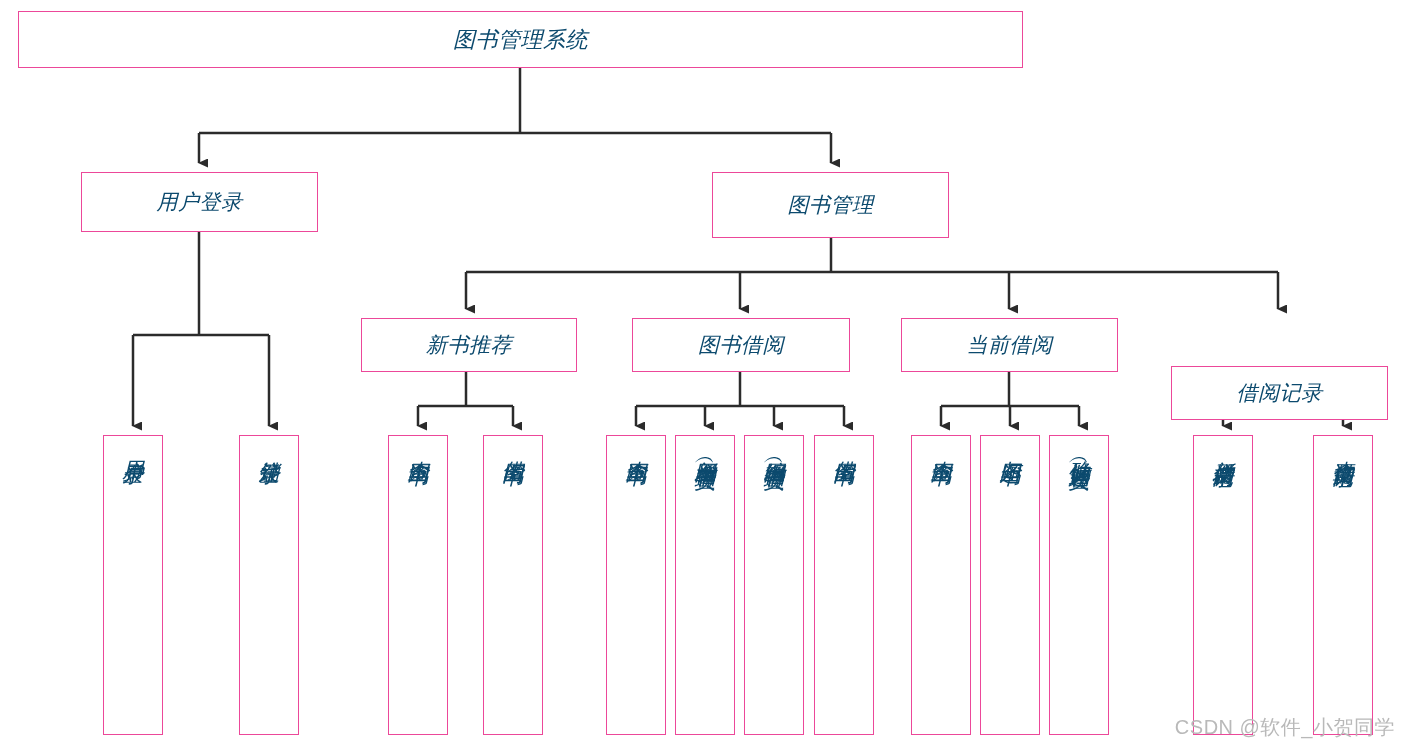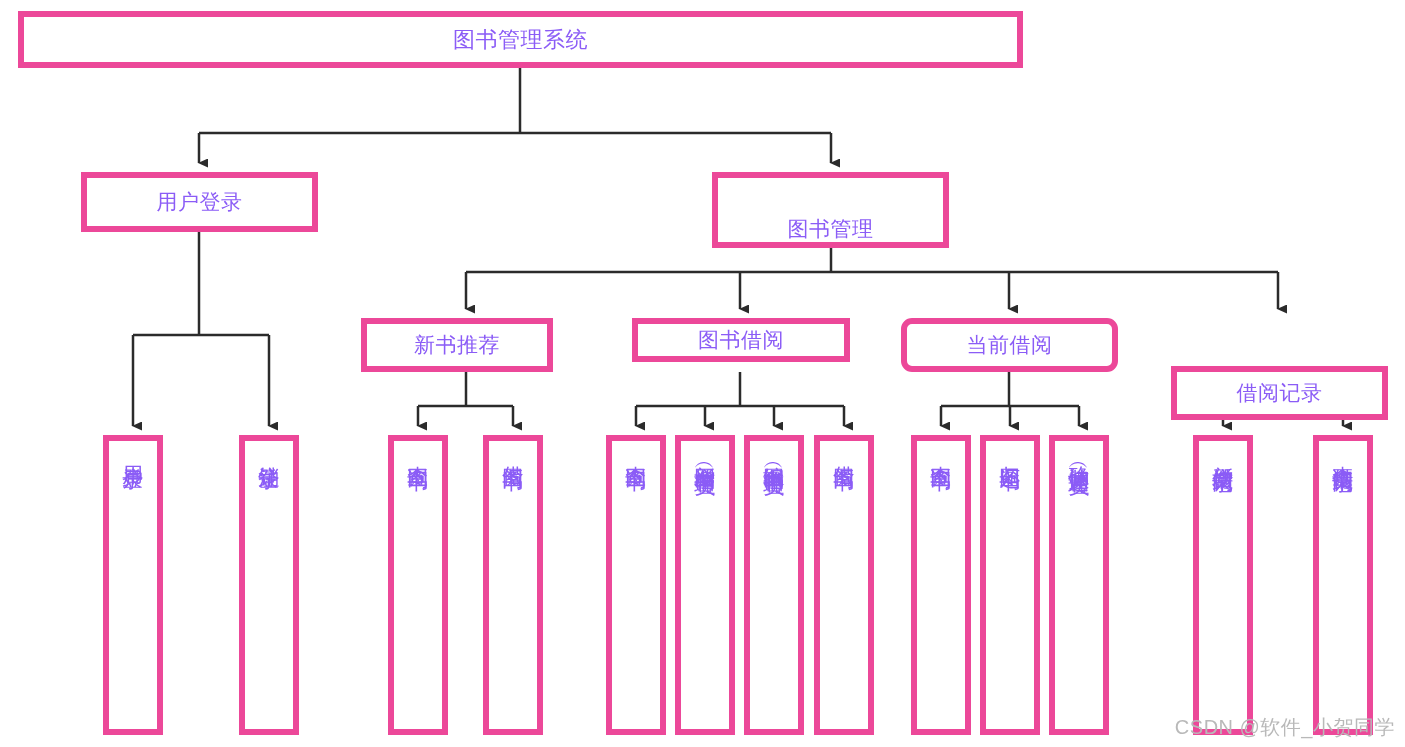--- a/index.html
+++ b/index.html
@@ -23,25 +23,26 @@
     left: 0;
     top: 0;
     width: 1405px;
     height: 747px;
     pointer-events: none;
   }
   .node {
     position: absolute;
     box-sizing: border-box;
     background: #ffffff;
-    border: 6px solid #ec4899;
+    border: 1px solid #ec4899;
     display: flex;
     align-items: center;
     justify-content: center;
-    color: #8b5cf6;
+    color: #0c4a6e;
+    font-style: italic;
   }
   .node .label {
     display: block;
     text-align: center;
     line-height: 1.18;
     letter-spacing: 0.5px;
   }
   .node.horiz .label {
     font-size: 21px;
   }
@@ -127,31 +128,31 @@
     </g>
   </svg>
 
   <div class="node horiz root" style="left:18px; top:11px; width:1005px; height:57px;">
     <span class="label">图书管理系统</span>
   </div>
 
   <div class="node horiz" style="left:81px; top:172px; width:237px; height:60px;">
     <span class="label">用户登录</span>
   </div>
-  <div class="node horiz" style="left:712px; top:172px; width:237px; height:76px;align-items:flex-end;">
+  <div class="node horiz" style="left:712px; top:172px; width:237px; height:66px;">
     <span class="label">图书管理</span>
   </div>
 
-  <div class="node horiz" style="left:361px; top:318px; width:192px; height:54px;">
+  <div class="node horiz" style="left:361px; top:318px; width:216px; height:54px;">
     <span class="label">新书推荐</span>
   </div>
-  <div class="node horiz" style="left:632px; top:318px; width:218px; height:44px;">
+  <div class="node horiz" style="left:632px; top:318px; width:218px; height:54px;">
     <span class="label">图书借阅</span>
   </div>
-  <div class="node horiz" style="left:901px; top:318px; width:217px; height:54px;border-radius:11px;">
+  <div class="node horiz" style="left:901px; top:318px; width:217px; height:54px;">
     <span class="label">当前借阅</span>
   </div>
   <div class="node horiz" style="left:1171px; top:318px; width:217px; height:54px;margin-top:48px;">
     <span class="label">借阅记录</span>
   </div>
 
   <div class="node vert" style="left:103px; top:435px; width:60px; height:300px;">
     <span class="label">用户登录</span>
   </div>
   <div class="node vert" style="left:239px; top:435px; width:60px; height:300px;">

